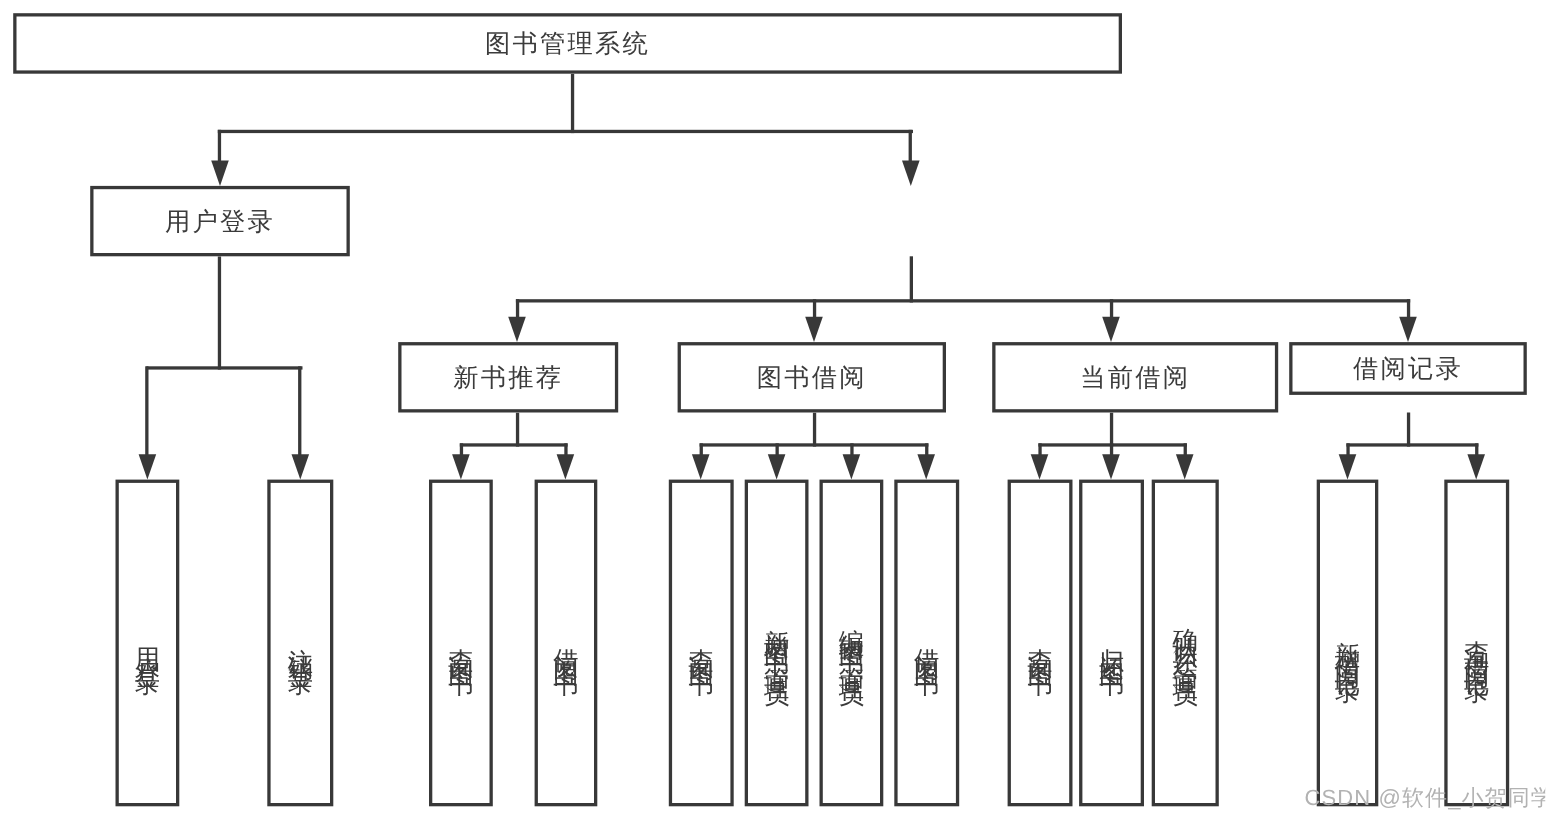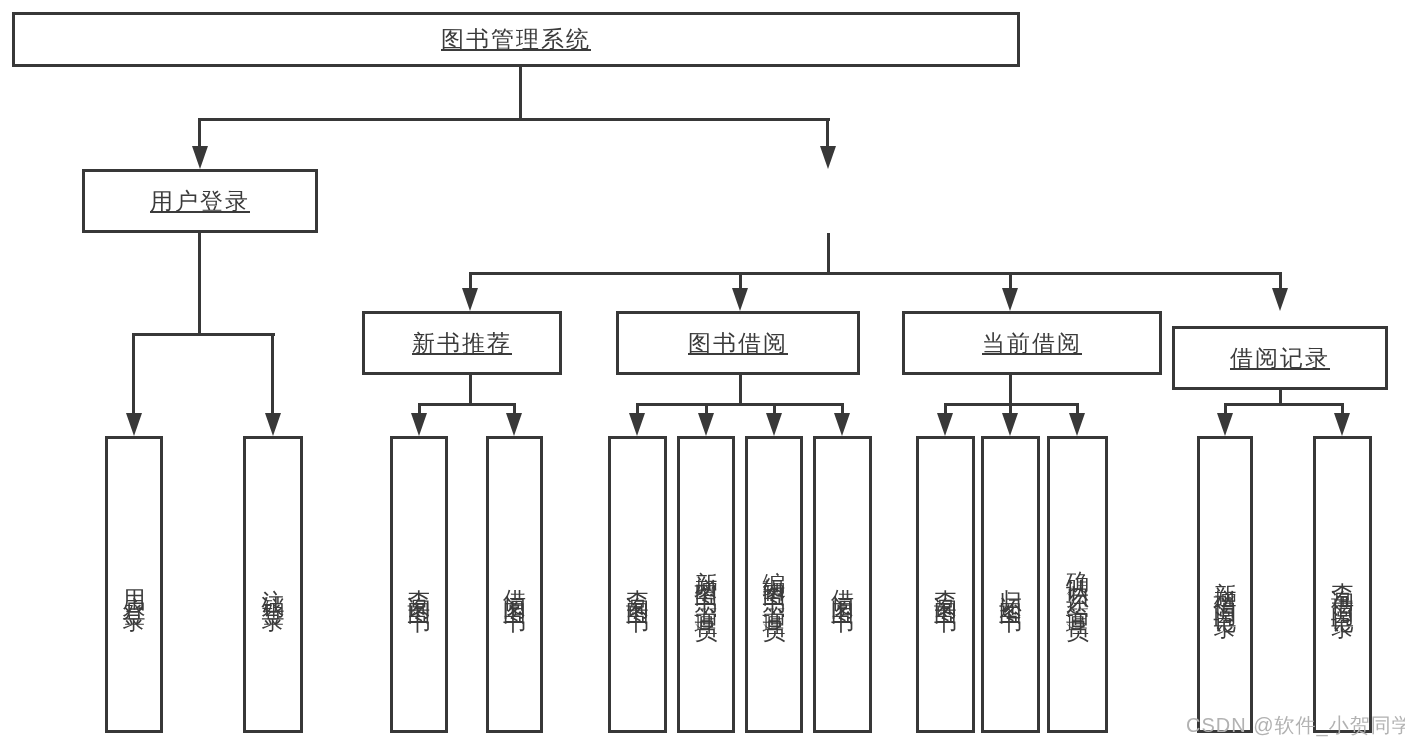--- a/index.html
+++ b/index.html
@@ -18,21 +18,20 @@
     display:flex;
     align-items:center;
     justify-content:center;
     color:#3b3b3b;
     z-index:2;
   }
   .box.h span{
     font-size:23px;
     letter-spacing:2px;
     white-space:nowrap;
-    text-decoration:underline;
   }
   .box.v span{
     writing-mode:vertical-rl;
     text-orientation:mixed;
     font-size:23px;
     letter-spacing:7px;
     line-height:1;
     white-space:nowrap;
   }
   .vline{position:absolute;width:3px;background:#383838;z-index:1;}
@@ -94,21 +93,21 @@
 
   <div class="box h" style="left:362px;top:311px;width:200px;height:64px">
     <span>新书推荐</span>
   </div>
   <div class="box h" style="left:616px;top:311px;width:244px;height:64px">
     <span>图书借阅</span>
   </div>
   <div class="box h" style="left:902px;top:311px;width:260px;height:64px">
     <span>当前借阅</span>
   </div>
-  <div class="box h" style="left:1172px;top:326px;width:216px;height:64px">
+  <div class="box h" style="left:1172px;top:311px;width:216px;height:48px">
     <span>借阅记录</span>
   </div>
 
   <div class="vline" style="left:469px;top:375px;height:31px"></div>
   <div class="hline" style="left:418px;top:403px;width:98px"></div>
   <div class="vline" style="left:418px;top:403px;height:12px"></div>
   <div class="ah" style="left:411px;top:413px"></div>
   <div class="vline" style="left:513px;top:403px;height:12px"></div>
   <div class="ah" style="left:506px;top:413px"></div>
 

